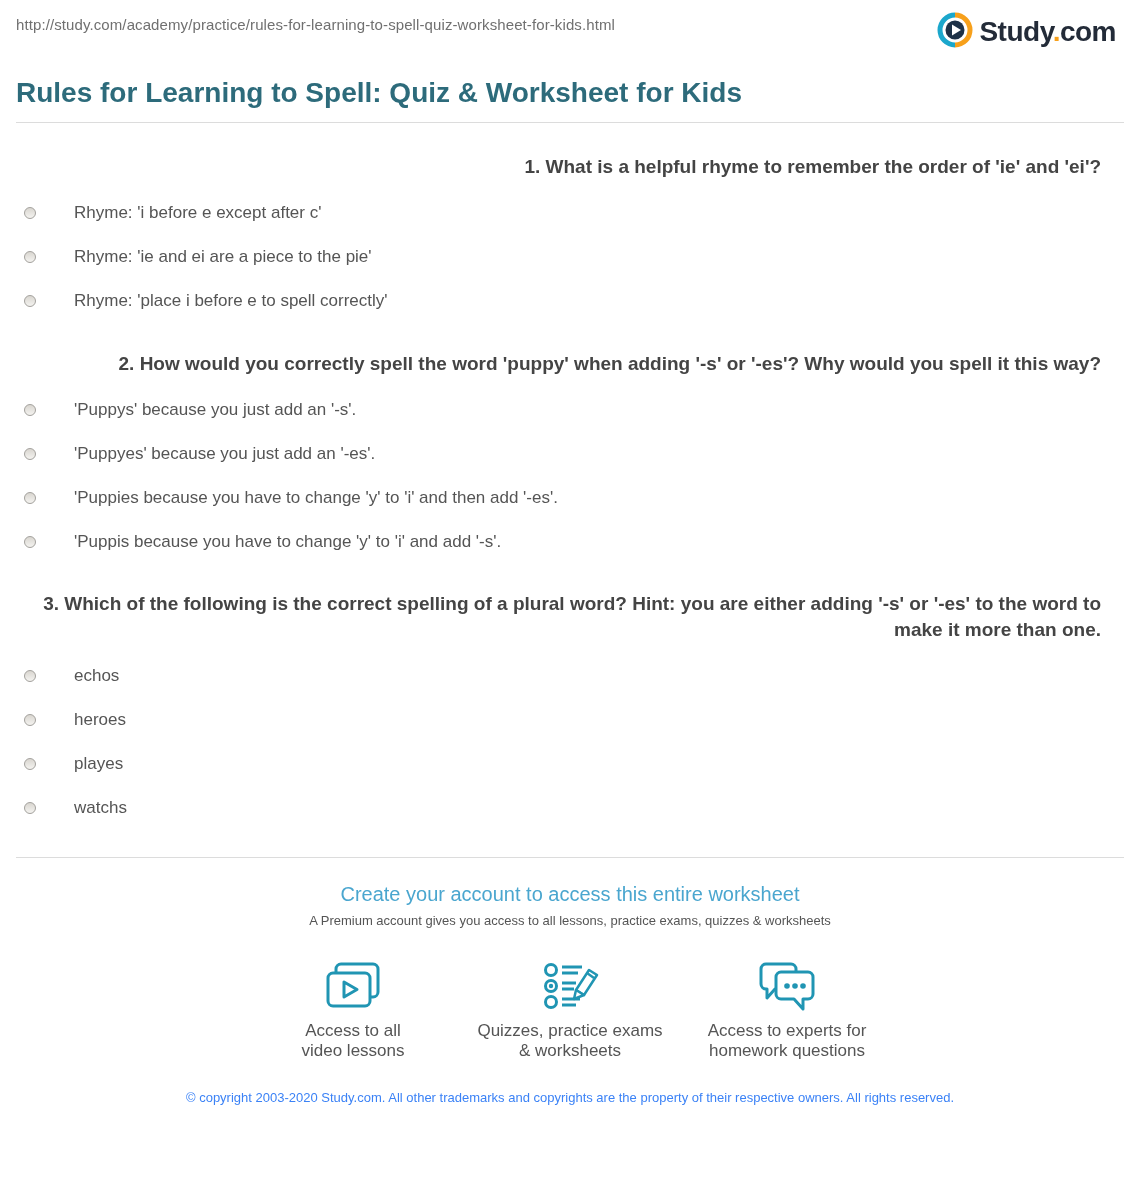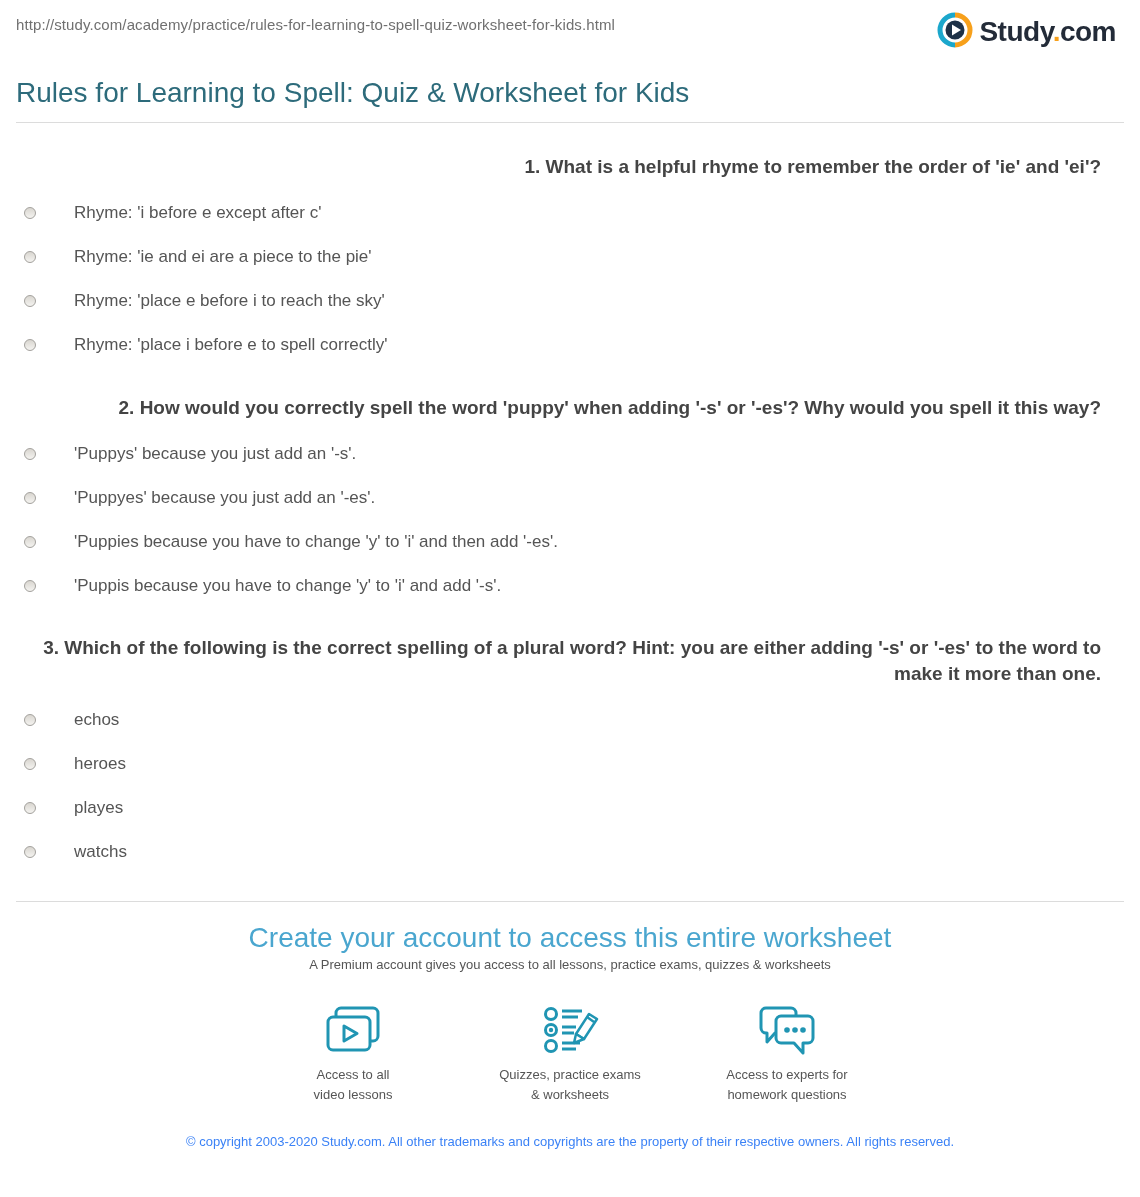--- a/index.html
+++ b/index.html
@@ -40,21 +40,21 @@
     letter-spacing: -0.5px;
     line-height: 36px;
   }
   .logo-text .dot { color: #f7a01b; }
 
   
   .page-title {
     margin: 19px 16px 8px 16px;
     font-size: 28px;
     line-height: 36px;
-    font-weight: 400;
+    font-weight: 700;
     color: #2d6b7b;
   }
   .rule {
     border: none;
     border-top: 1px solid #dcdcdc;
     margin: 11px 16px 0 16px;
   }
 
   
   .questions { padding: 0 16px; text-align: right; }
@@ -90,21 +90,21 @@
     line-height: 22px;
     color: #555555;
     margin-left: 19px;
   }
 
   
   .cta { text-align: center; }
   .cta-rule { margin-top: 27px; }
   .cta-title {
     margin-top: 21px;
-    font-size: 28px;
+    font-size: 20px;
     line-height: 30px;
     font-weight: 400;
     color: #4aa6cf;
     cursor: pointer;
   }
   .cta-subtitle {
     margin-top: 2px;
     font-size: 13px;
     line-height: 20px;
     color: #555555;
@@ -117,21 +117,21 @@
     justify-content: center;
   }
   .feature {
     width: 217px;
     text-align: center;
   }
   .feature-icon { height: 52px; }
   .feature-icon svg { display: inline-block; }
   .feature-label {
     margin-top: 8px;
-    font-size: 13px;
+    font-size: 17px;
     line-height: 20px;
     color: #555555;
   }
 
   
   .copyright {
     margin: 28px auto 0 auto;
     max-width: 800px;
     text-align: center;
     font-size: 13px;
@@ -165,24 +165,20 @@
   <div class="question">
     <div class="question-heading q1">1. What is a helpful rhyme to remember the order of 'ie' and 'ei'?</div>
     <div class="options">
       <div class="option">
         <span class="radio"></span>
         <span class="option-label">Rhyme: 'i before e except after c'</span>
       </div>
       <div class="option">
         <span class="radio"></span>
         <span class="option-label">Rhyme: 'ie and ei are a piece to the pie'</span>
-      </div>
-      <div class="option">
-        <span class="radio"></span>
-        <span class="option-label">Rhyme: 'place e before i to reach the sky'</span>
       </div>
       <div class="option">
         <span class="radio"></span>
         <span class="option-label">Rhyme: 'place i before e to spell correctly'</span>
       </div>
     </div>
   </div>
 
   <div class="question">
     <div class="question-heading q2">2. How would you correctly spell the word 'puppy' when adding '-s' or '-es'? Why would you spell it this way?</div>

